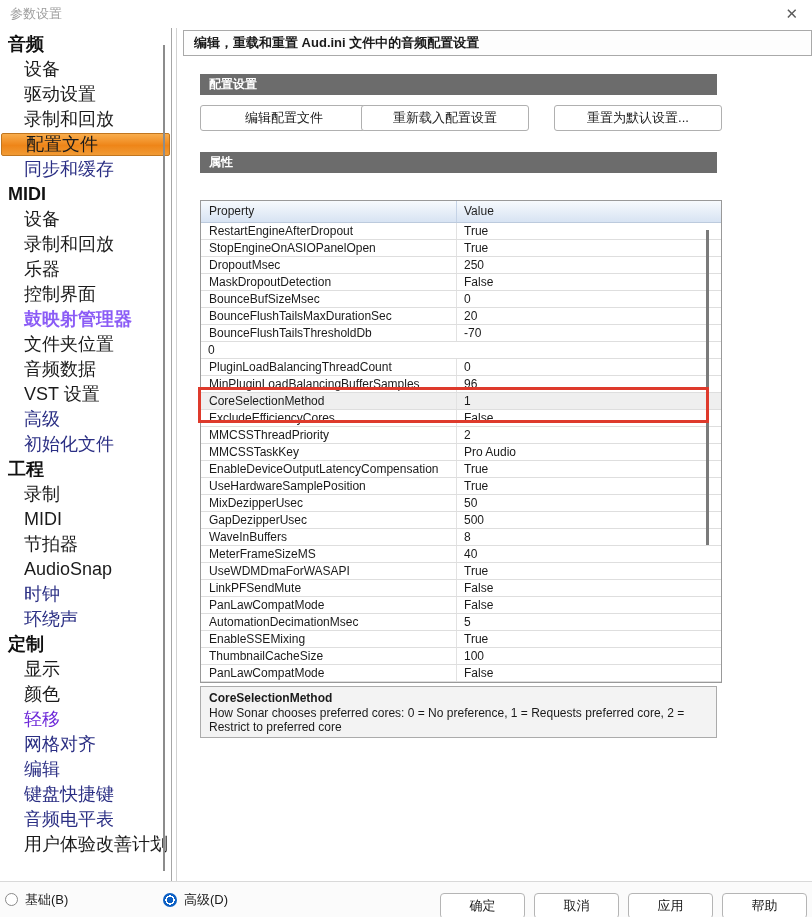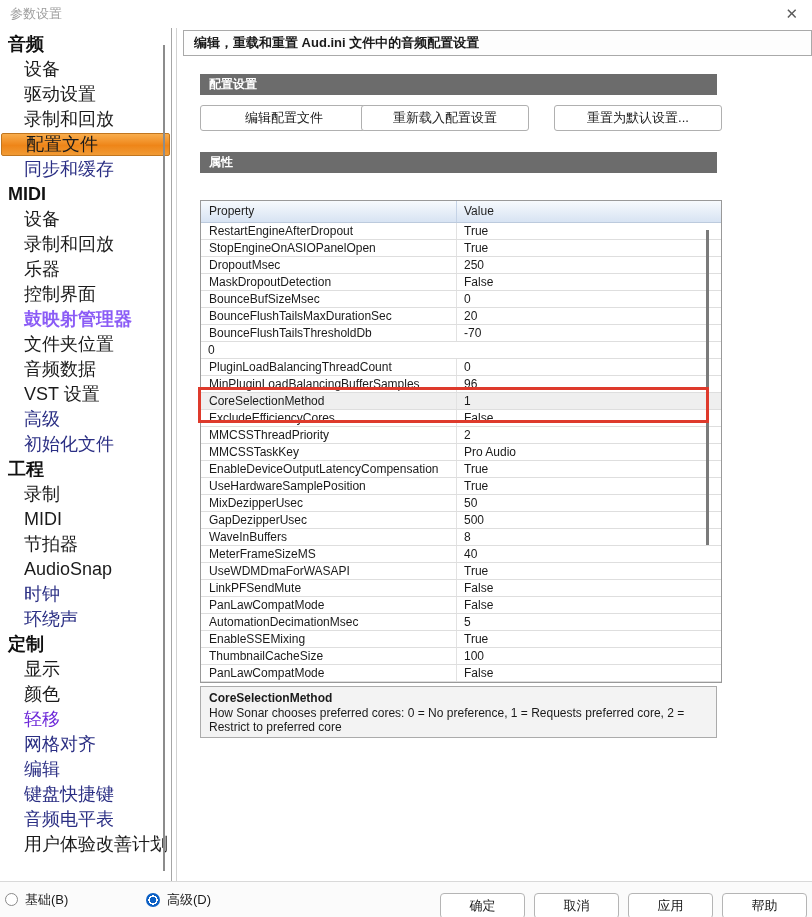--- a/index.html
+++ b/index.html
@@ -52,21 +52,21 @@
     box-sizing:border-box;pointer-events:none;z-index:5;}
   
   .desc{position:absolute;left:200px;top:686px;width:517px;height:52px;box-sizing:border-box;
     background:#f3f3f3;border:1px solid #ababab;padding:4px 8px;}
   .desc-title{font-size:12px;font-weight:bold;line-height:15px;}
   .desc-text{font-size:12px;line-height:14px;}
   
   .hsep{position:absolute;left:0;top:881px;width:812px;height:1px;background:#d9d9d9;}
   .footer{position:absolute;left:0;top:882px;width:812px;height:35px;background:#fbfbfb;}
   .radio{position:absolute;top:0;height:35px;display:flex;align-items:center;gap:7px;font-size:13px;cursor:pointer;}
-  .radio1{left:5px;} .radio2{left:146px;}
+  .radio1{left:5px;} .radio2{left:163px;}
   .rdot{width:13px;height:13px;border-radius:50%;border:1px solid #8a8a8a;background:#ffffff;box-sizing:border-box;}
   .rdot.checked{width:14px;height:14px;border:none;
     background:radial-gradient(circle,#0b5fc4 0 3.2px,#ffffff 3.2px 4.6px,#0b5fc4 4.6px 7px);}
   .fbtn{position:absolute;top:11px;width:85px;height:26px;background:#ffffff;border:1px solid #b5b5b5;
     border-radius:4px;font-size:13px;font-family:inherit;color:#1a1a1a;cursor:pointer;}
   .fb1{left:440px;} .fb2{left:534px;} .fb3{left:628px;} .fb4{left:722px;}
 </style>
 </head>
 <body>
 

